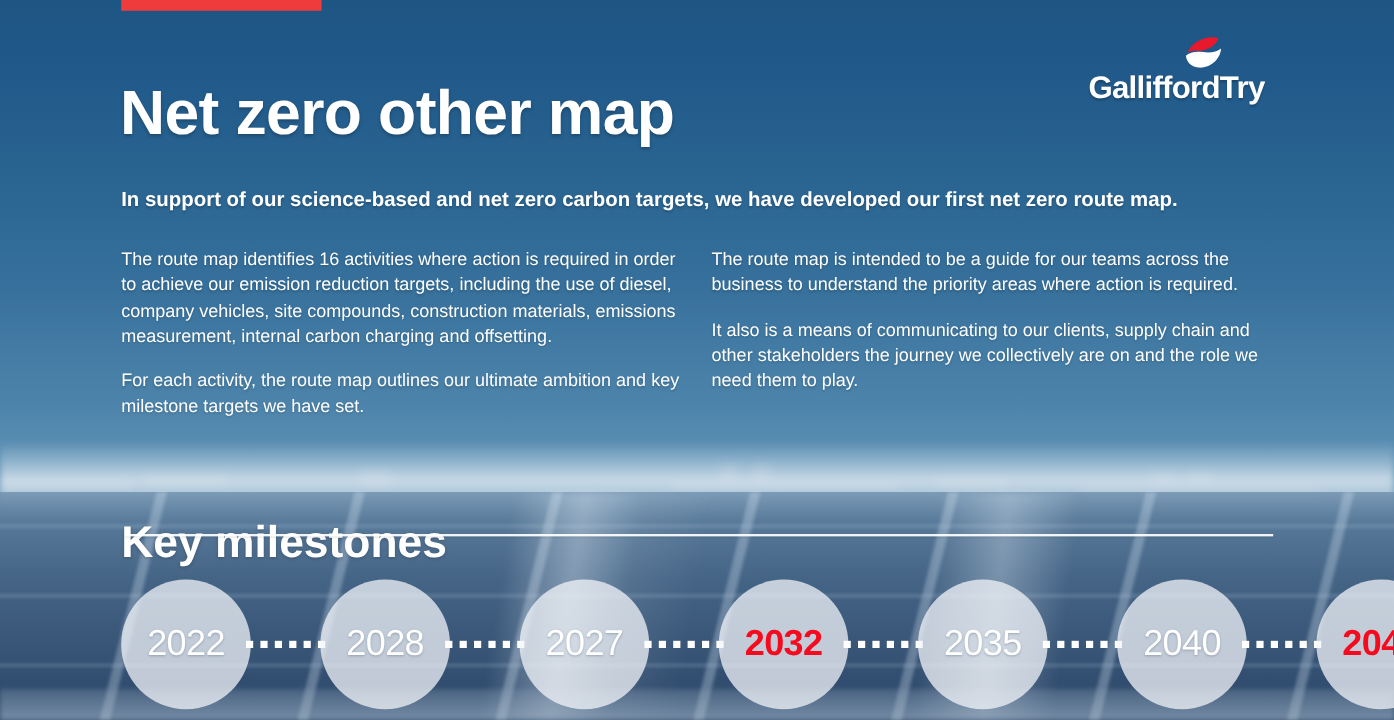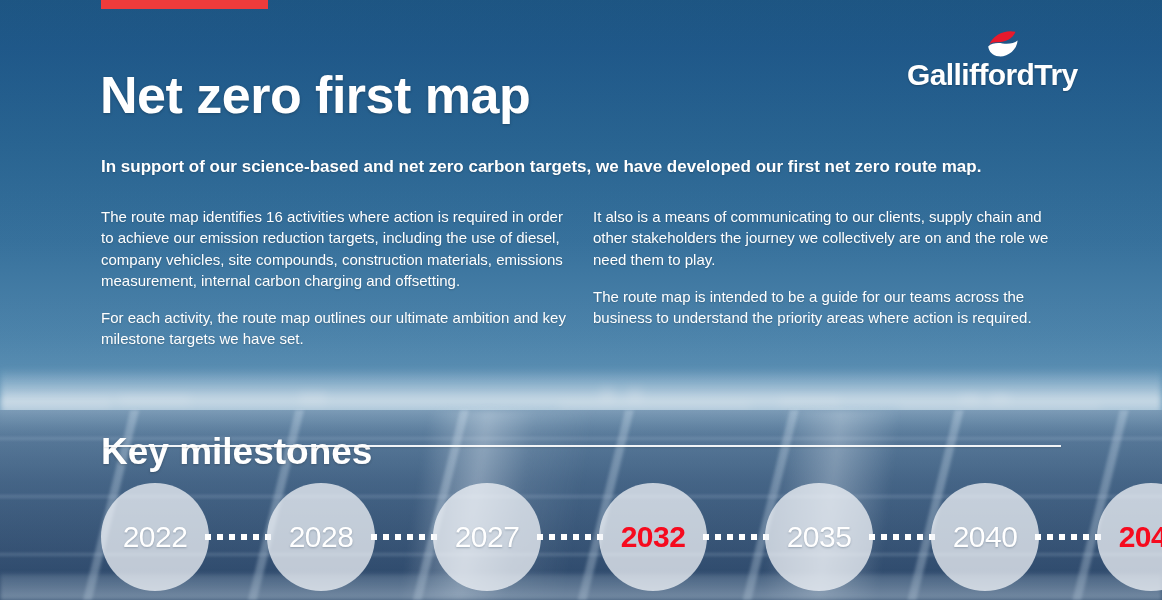--- a/index.html
+++ b/index.html
@@ -143,21 +143,21 @@
     right: 95px; top: 30px;
     width: 160px; height: 70px;
   }
   .logo-mark { position: absolute; left: 72px; top: 0px; width: 46px; height: 30px; }
   .logo-word {
     position: absolute;
     left: 0; top: 28px;
     width: 160px;
     text-align: left;
     color: #ffffff;
-    font-size: 30px;
+    font-size: 26px;
     font-weight: bold;
     letter-spacing: -0.6px;
     text-shadow: 0 1px 2px rgba(0,0,0,0.25);
   }
 
   
   .lede {
     position: absolute;
     left: 101px; top: 157px;
     width: 990px;
@@ -261,42 +261,42 @@
     <i style="left:0px;    top:30px; width:110px; height:10px;"></i>
   </div>
   <div class="bg-layer bg-horizon"></div>
   <div class="bg-layer bg-panels"></div>
   <div class="bg-layer bg-glare"></div>
   <div class="bg-layer bg-bottomstrip"></div>
   <div class="bg-layer bg-tone"></div>
 
   <div class="accent-bar"></div>
 
-  <h1 class="page-title">Net zero first map</h1>
+  <h1 class="page-title">Net zero other map</h1>
 
   <div class="logo">
     <div class="logo-mark">
       <svg viewBox="0 0 46 30" width="46" height="30" aria-hidden="true">
         <path d="M10.5 14.2 C14 4.5, 27 -0.8, 36.5 1.8 C33.5 9.6, 24.5 12.8, 18 12.2 C14.5 11.9, 12 12.8, 10.5 14.2 Z" fill="#e8192c"></path>
         <path d="M9.2 16.5 C12.5 13.2, 18 12.6, 23.5 13.4 C30 14.3, 35 13.2, 38.6 10.4 C37.8 20.2, 28.5 27.2, 19.5 26.3 C13.6 25.7, 9.8 21.6, 9.2 16.5 Z" fill="#ffffff"></path>
       </svg>
     </div>
     <div class="logo-word">GalliffordTry</div>
   </div>
 
   <div class="lede">In support of our science-based and net zero carbon targets, we have developed our first net zero route map.</div>
 
   <div class="cols">
     <div class="col col-left">
       <p>The route map identifies 16 activities where action is required in order to achieve our emission reduction targets, including the use of diesel, company vehicles, site compounds, construction materials, emissions measurement, internal carbon charging and offsetting.</p>
       <p>For each activity, the route map outlines our ultimate ambition and key milestone targets we have set.</p>
     </div>
     <div class="col col-right">
+      <p>The route map is intended to be a guide for our teams across the business to understand the priority areas where action is required.</p>
       <p>It also is a means of communicating to our clients, supply chain and other stakeholders the journey we collectively are on and the role we need them to play.</p>
-      <p>The route map is intended to be a guide for our teams across the business to understand the priority areas where action is required.</p>
     </div>
   </div>
 
   <h2 class="section-title">Key milestones</h2>
   <div class="section-rule"></div>
 
   <div class="timeline">
 
     <div class="node">
       <span class="node-label">2022</span>

